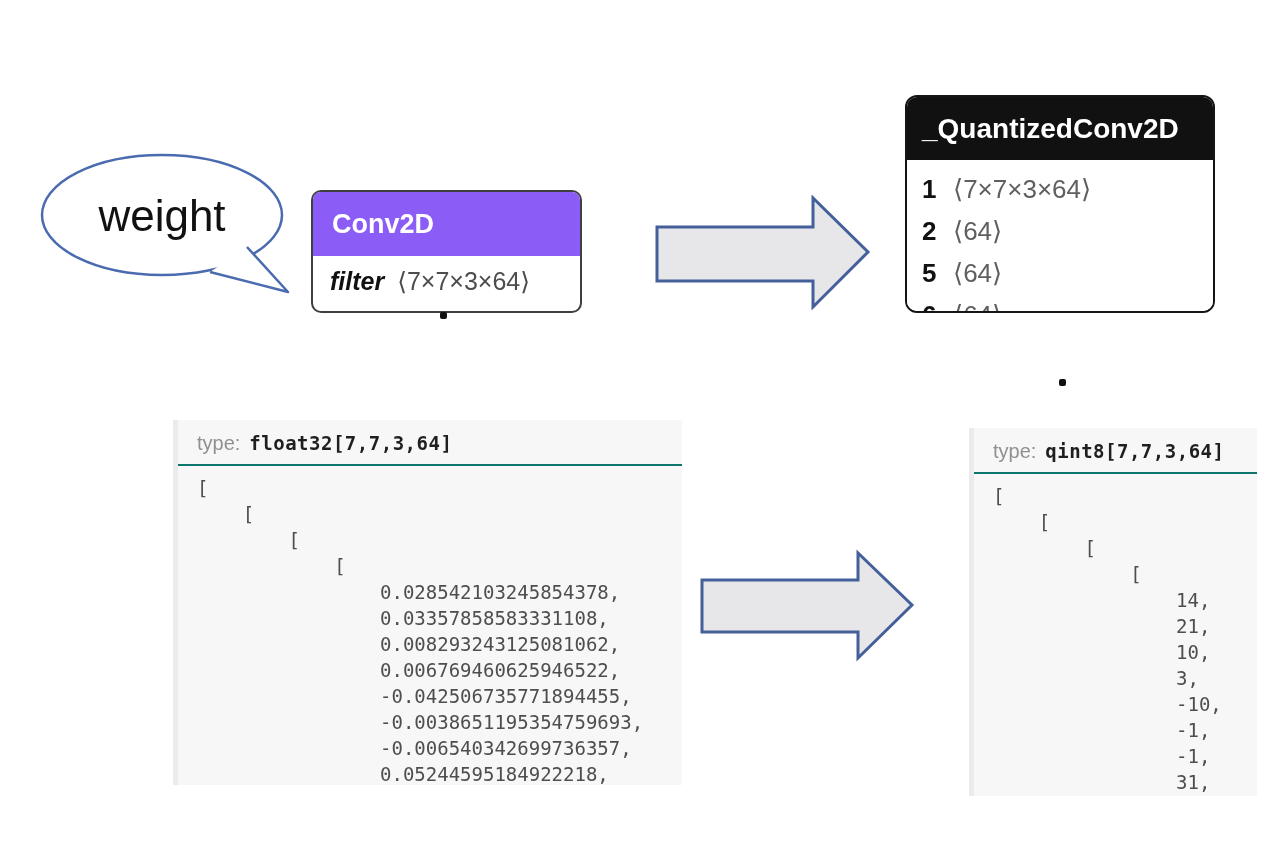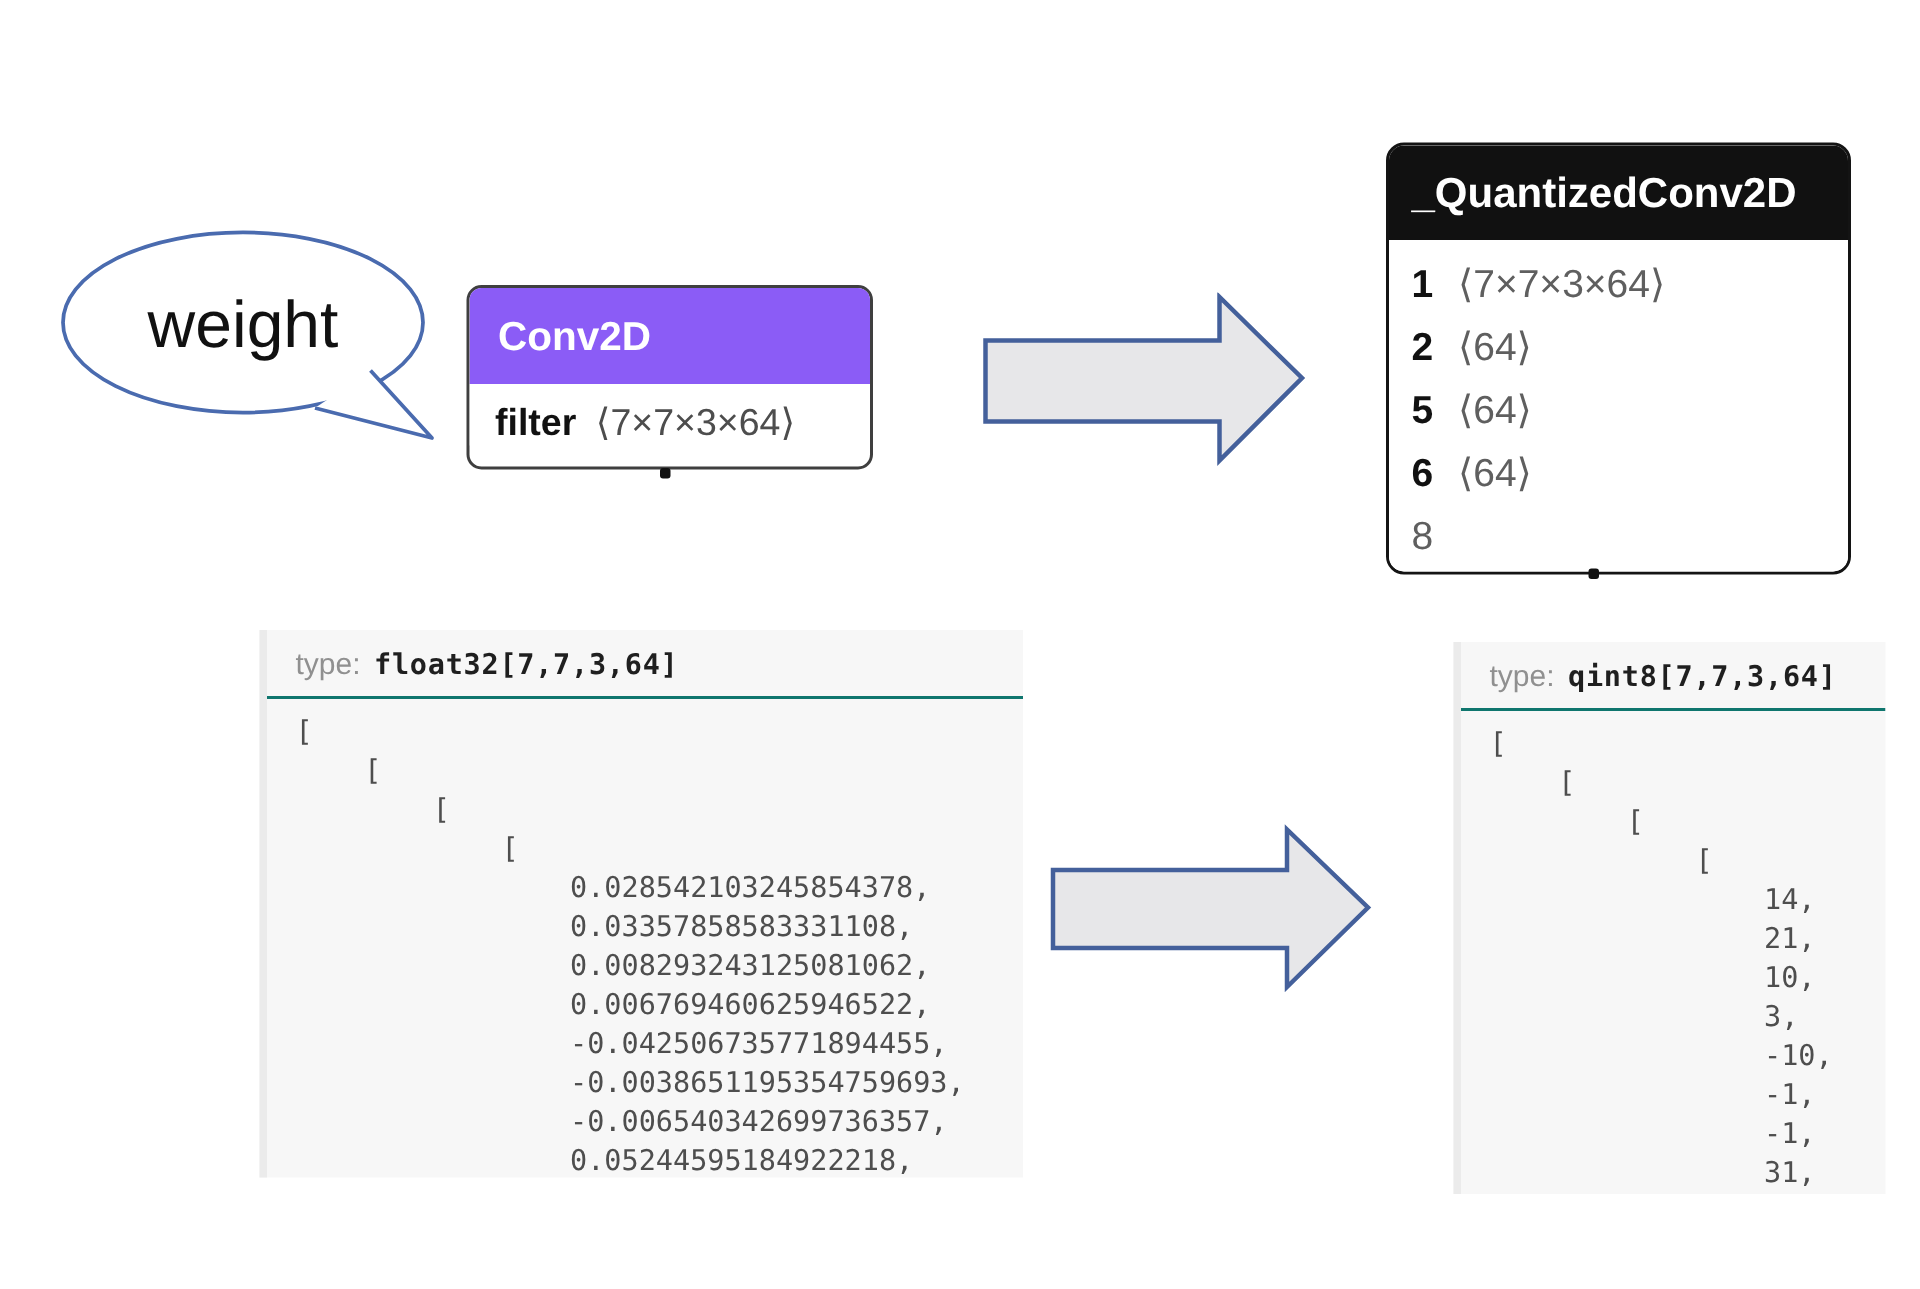--- a/index.html
+++ b/index.html
@@ -12,30 +12,30 @@
   .bubble-svg text{
     font-family:"Liberation Sans","DejaVu Sans",sans-serif;
     font-size:44px;fill:#111111;
   }
   
   .node{
     position:absolute;border:2.5px solid #3f3f3f;border-radius:10px;
     background:#ffffff;overflow:hidden;box-sizing:border-box;
   }
   .node-conv{left:311px;top:190px;width:271px;height:123px;}
-  .node-quant{left:924px;top:95px;width:310px;height:288px;border-radius:12px;border-color:#141414;}
+  .node-quant{left:905px;top:95px;width:310px;height:218px;border-radius:12px;border-color:#141414;}
   .node-header{
     color:#ffffff;font-weight:600;font-size:27px;
     padding-left:19px;display:flex;align-items:center;
   }
   .node-conv .node-header{height:64px;}
   .node-quant .node-header{height:63px;font-size:28px;padding-left:15px;}
   .node-body{background:#ffffff;}
   .attr-row{display:flex;align-items:baseline;gap:13px;padding:11px 0 0 17px;font-size:25px;}
-  .attr-key{font-weight:bold;color:#111111;}
+  .attr-key{font-weight:bold;color:#111111;font-style:italic;}
   .attr-val{color:#4d4d4d;}
   .qrows{padding:14px 0 0 15px;}
   .qrow{display:flex;align-items:baseline;gap:13px;font-size:26px;height:42px;}
   .qrow .k{font-weight:bold;color:#111111;min-width:18px;}
   .qrow .v{color:#5f5f5f;}
   .qrow.muted .k{font-weight:normal;color:#5f5f5f;}
   .port{
     position:absolute;width:7px;height:7px;background:#111;border-radius:2px;
   }
   .port-conv{left:440px;top:312px;}

